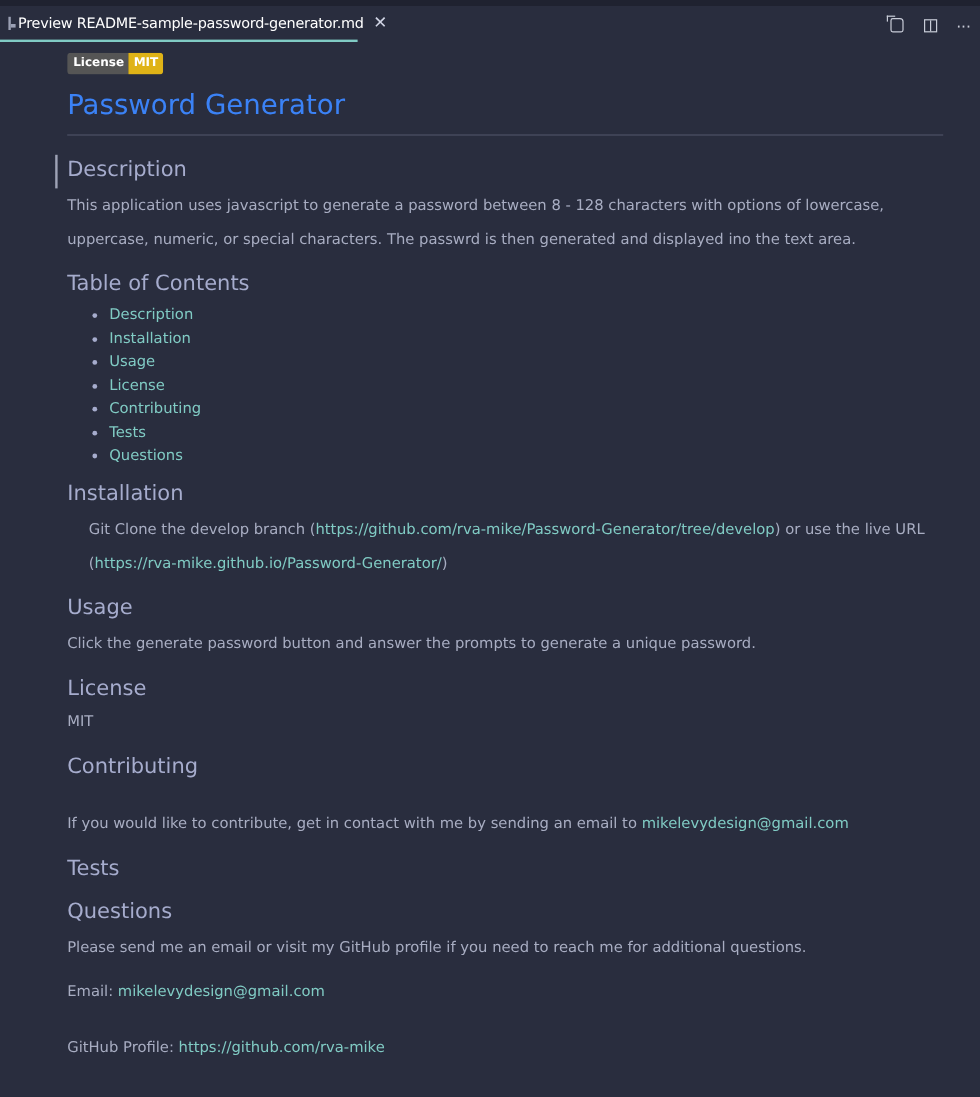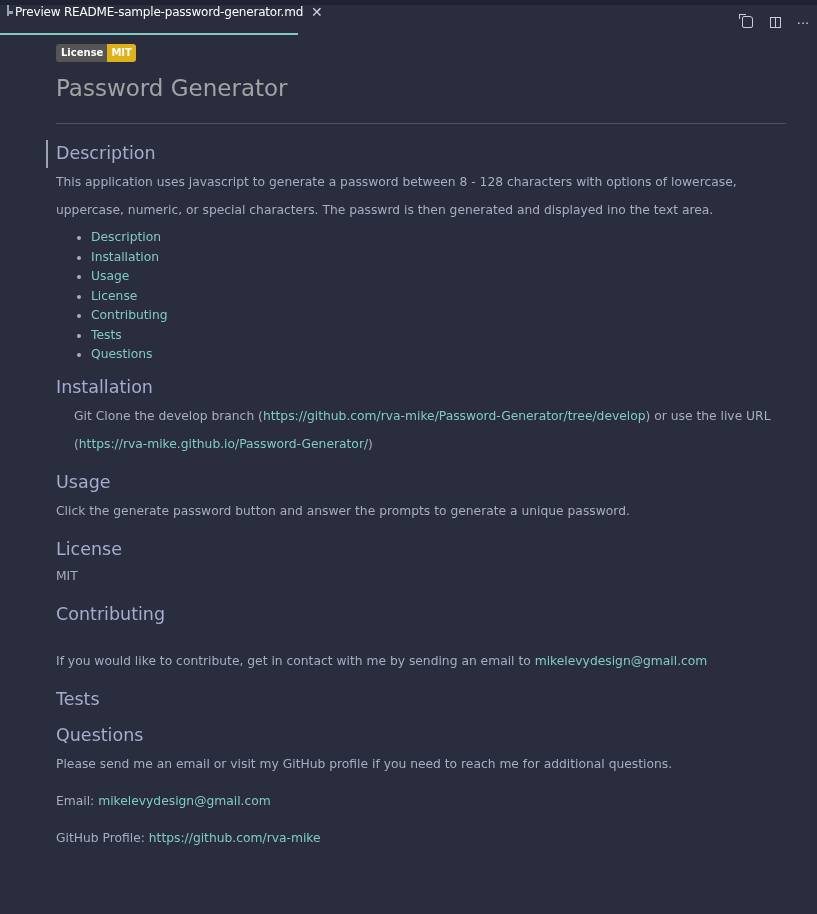--- a/index.html
+++ b/index.html
@@ -12,21 +12,21 @@
   .topstrip {
     position: absolute; left: 0; top: 0; width: 817px; height: 5px;
     background: #1f2230;
   }
   .tabbar {
     position: absolute; left: 0; top: 5px; width: 817px; height: 30px;
     background: #292d3e;
   }
   .tab {
     position: absolute; left: 0; top: 0; height: 28px; width: 298px;
-    display: flex; align-items: flex-start;
+    display: flex; align-items: center;
     border-bottom: 2px solid #80cbc4;
     color: #ffffff; font-size: 12px;
   }
   .tab .preview-icon {
     width: 12px; height: 11px; margin-left: 7px; margin-right: 6px;
     border: 1px solid #9aa0b4; box-sizing: border-box; position: relative;
   }
   .tab .preview-icon::before {
     content: ""; position: absolute; left: 1px; right: 1px; top: 2px; height: 1px; background: #9aa0b4;
   }
@@ -55,22 +55,22 @@
     position: absolute; left: 56px; top: 44px; width: 730px;
     color: #a8adc2; font-size: 12.3px;
   }
   .badge {
     display: inline-flex; height: 18px; border-radius: 3px; overflow: hidden;
     font-size: 10px; font-weight: bold; line-height: 18px;
   }
   .badge .b-l { background: #555555; color: #ffffff; padding: 0 4px 0 5px; }
   .badge .b-r { background: #dfb317; color: #ffffff; padding: 0 4px; }
   h1 {
-    margin: 12px 0 0 0; font-weight: normal; font-size: 23px; color: #a3a3a3;
-    padding-bottom: 21px; border-bottom: 1px solid #4c5165; line-height: 28px;
+    margin: 12px 0 0 0; font-weight: normal; font-size: 23px; color: #3b82f6;
+    padding-bottom: 10px; border-bottom: 1px solid #4c5165; line-height: 28px;
   }
   .hsec { position: relative; }
   h2 {
     margin: 0; font-weight: normal; font-size: 17.5px; color: #a6accd; line-height: 24px;
   }
   .cursor-bar {
     position: absolute; left: -10px; top: -1px; width: 2px; height: 28px; background: #9ea3b6;
   }
   p { margin: 0; line-height: 28px; }
   a { color: #80cbc4; text-decoration: none; cursor: pointer; }
@@ -105,20 +105,21 @@
   <h1>Password Generator</h1>
 
   
   <div class="hsec" style="margin-top:17px;">
     <div class="cursor-bar"></div>
     <h2>Description</h2>
   </div>
   <p style="margin-top:3px;">This application uses javascript to generate a password between 8 - 128 characters with options of lowercase, uppercase, numeric, or special characters. The passwrd is then generated and displayed ino the text area.</p>
 
   
+  <h2 style="margin-top:12px;">Table of Contents</h2>
   <ul>
     <li><a>Description</a></li>
     <li><a>Installation</a></li>
     <li><a>Usage</a></li>
     <li><a>License</a></li>
     <li><a>Contributing</a></li>
     <li><a>Tests</a></li>
     <li><a>Questions</a></li>
   </ul>
 
@@ -138,14 +139,14 @@
   <h2 style="margin-top:12px;">Contributing</h2>
   <p style="margin-top:21px;"><span>If you would like to contribute, get in contact with me by sending an email to </span><a>mikelevydesign@gmail.com</a></p>
 
   
   <h2 style="margin-top:12px;">Tests</h2>
 
   
   <h2 style="margin-top:12px;">Questions</h2>
   <p style="margin-top:3px;">Please send me an email or visit my GitHub profile if you need to reach me for additional questions.</p>
   <p style="margin-top:9px;"><span>Email: </span><a>mikelevydesign@gmail.com</a></p>
-  <p style="margin-top:9px;"><span>GitHub Profile: </span><a>https://github.com/rva-mike</a></p>
+  <p style="margin-top:19px;"><span>GitHub Profile: </span><a>https://github.com/rva-mike</a></p>
 </div>
 
 </body></html>

